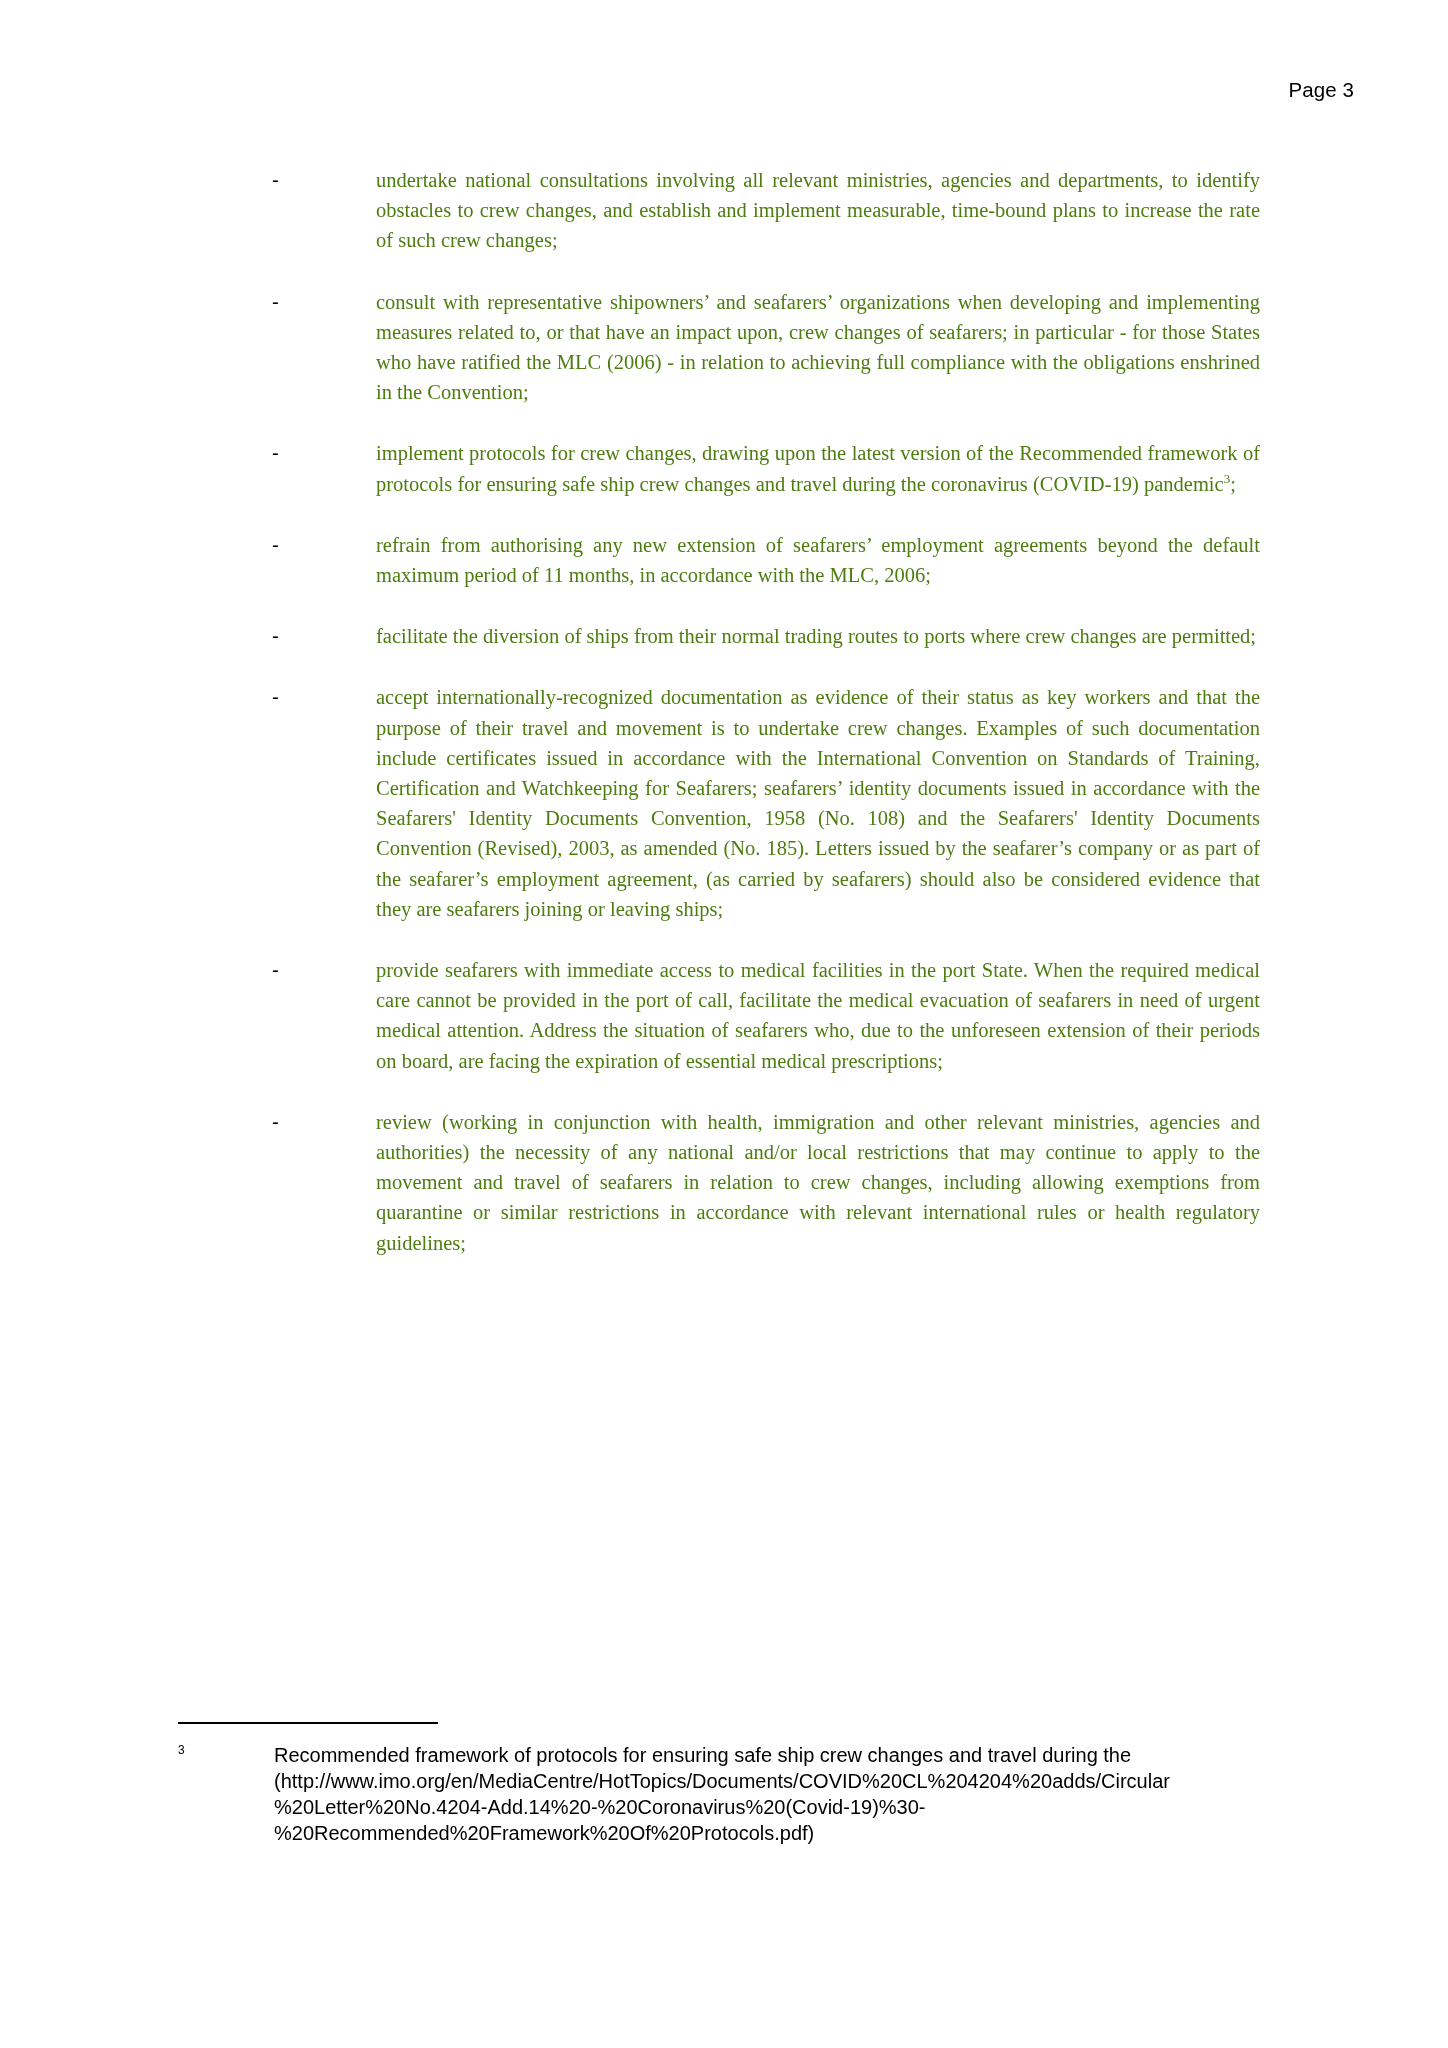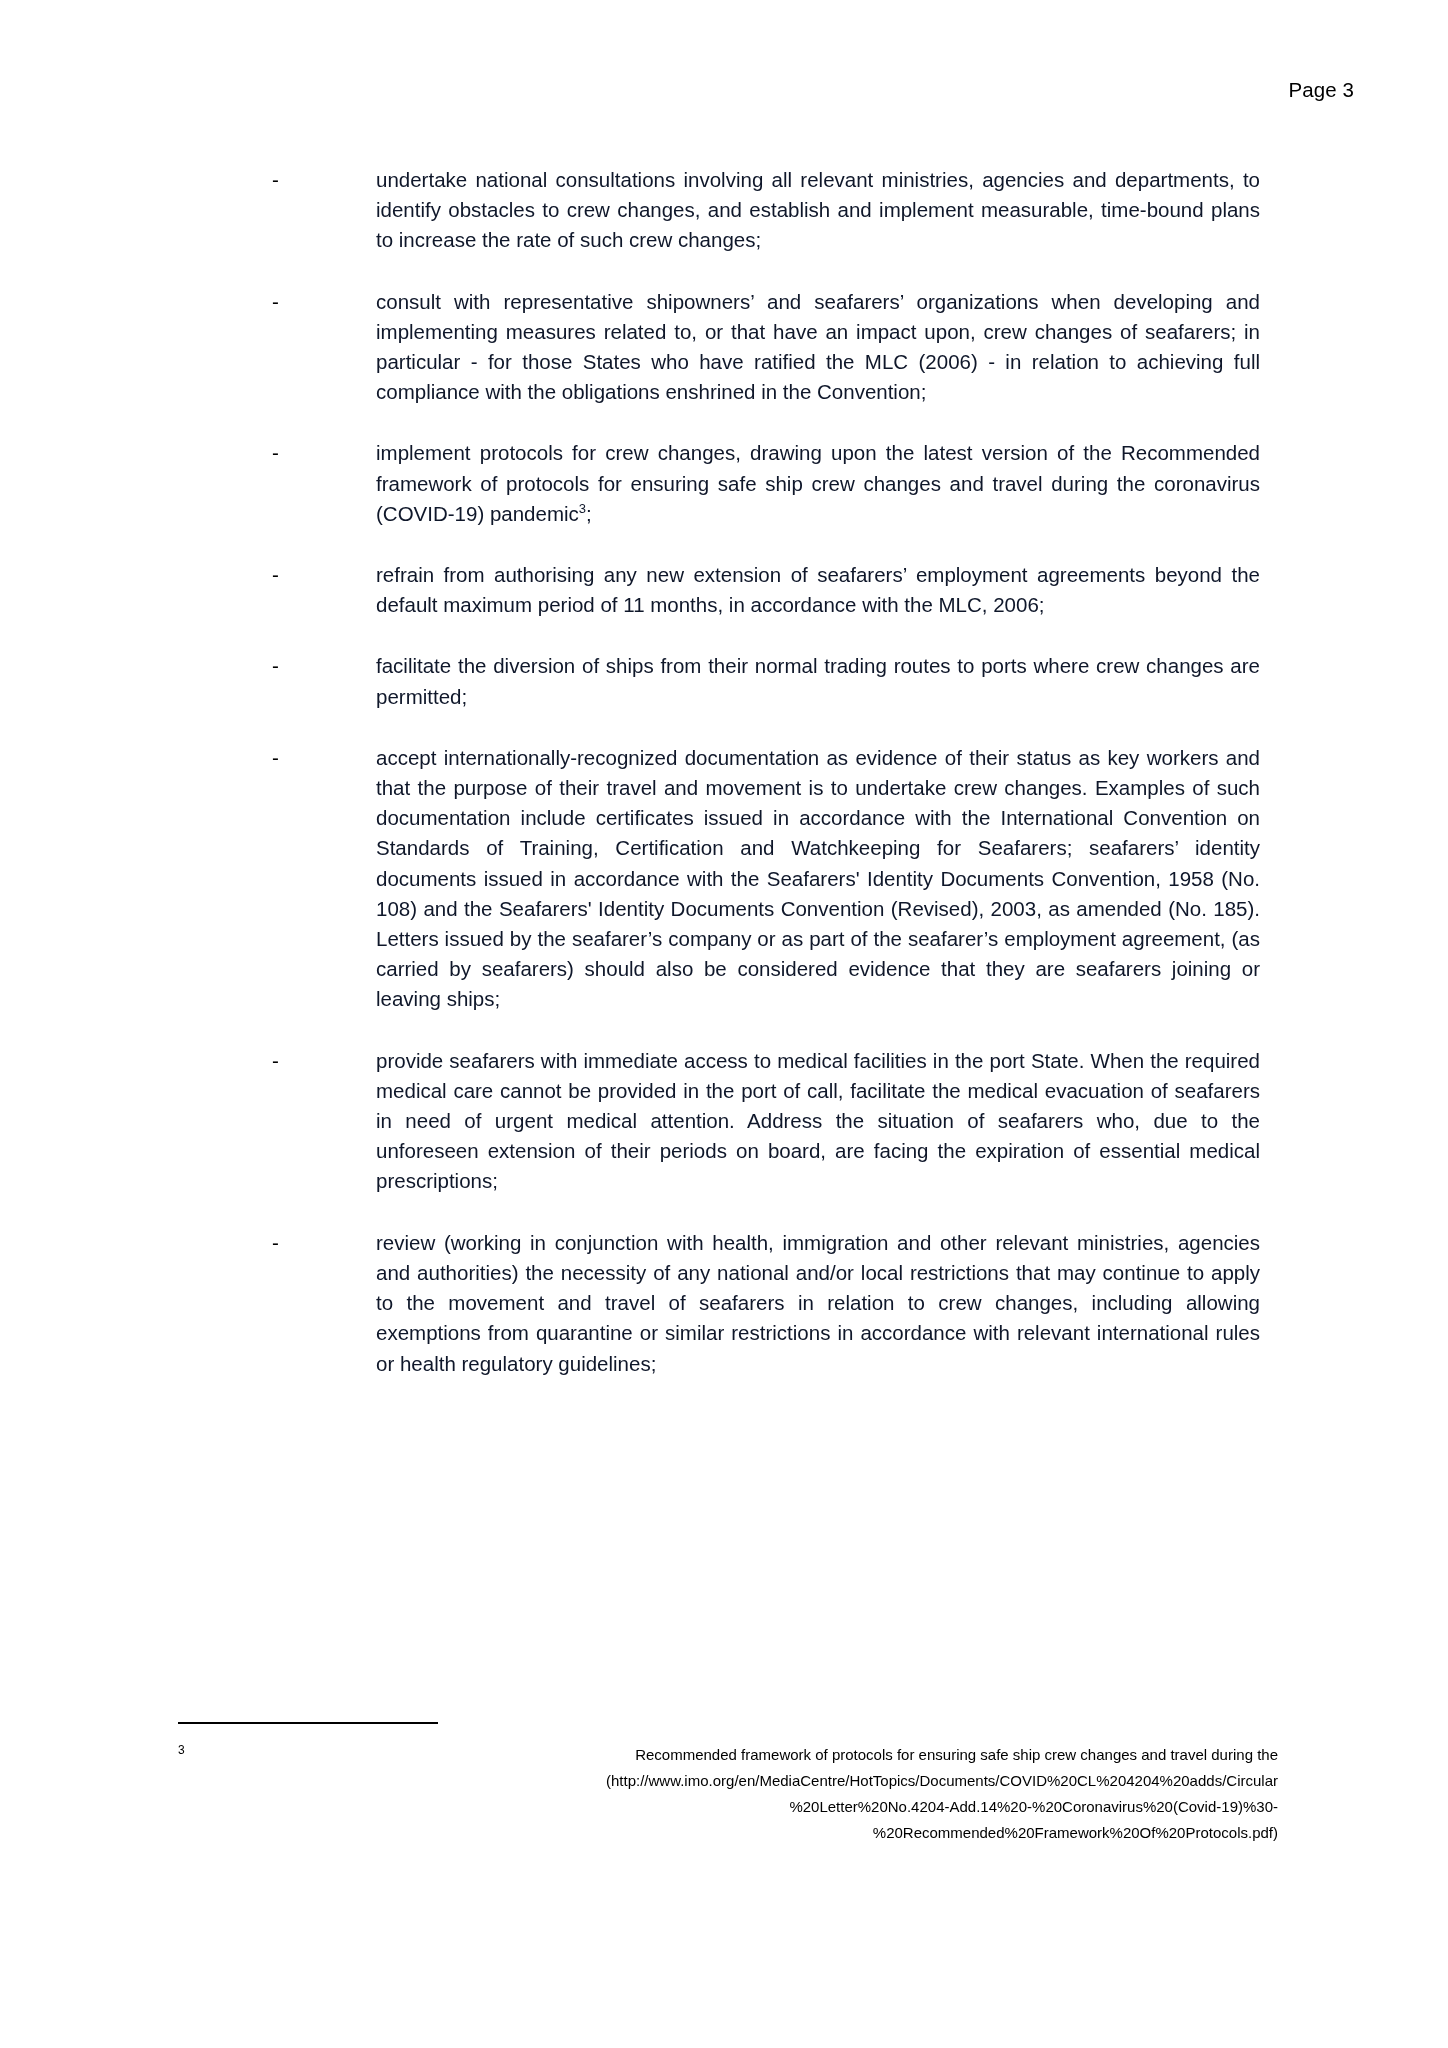--- a/index.html
+++ b/index.html
@@ -49,22 +49,23 @@
     width: 20px;
     font-size: 20.5px;
     line-height: 30.2px;
     color: #000;
   }
   .para {
     font-size: 20.5px;
     line-height: 30.2px;
     text-align: justify;
     text-justify: inter-word;
-    color: #0f172a;
+    color: #4d7c0f;
     hyphens: none;
+    font-family: Liberation Serif, serif;
   }
   sup.fn {
     font-size: 13px;
     vertical-align: super;
     line-height: 0;
   }
   .footnote-area {
     position: absolute;
     left: 178px;
     top: 1722px;
@@ -82,24 +83,24 @@
   }
   .footnote-marker {
     position: absolute;
     left: 0;
     top: 1px;
     font-size: 12px;
     line-height: 14px;
     color: #000;
   }
   .footnote-text {
-    font-size: 15px;
+    font-size: 20px;
     line-height: 26px;
     color: #000;
-    text-align: right;
+    text-align: left;
     word-break: normal;
     overflow-wrap: anywhere;
   }
   .fn-line { display: block; white-space: pre-wrap; }
 </style>
 </head>
 <body>
 
 <div class="page">
 

